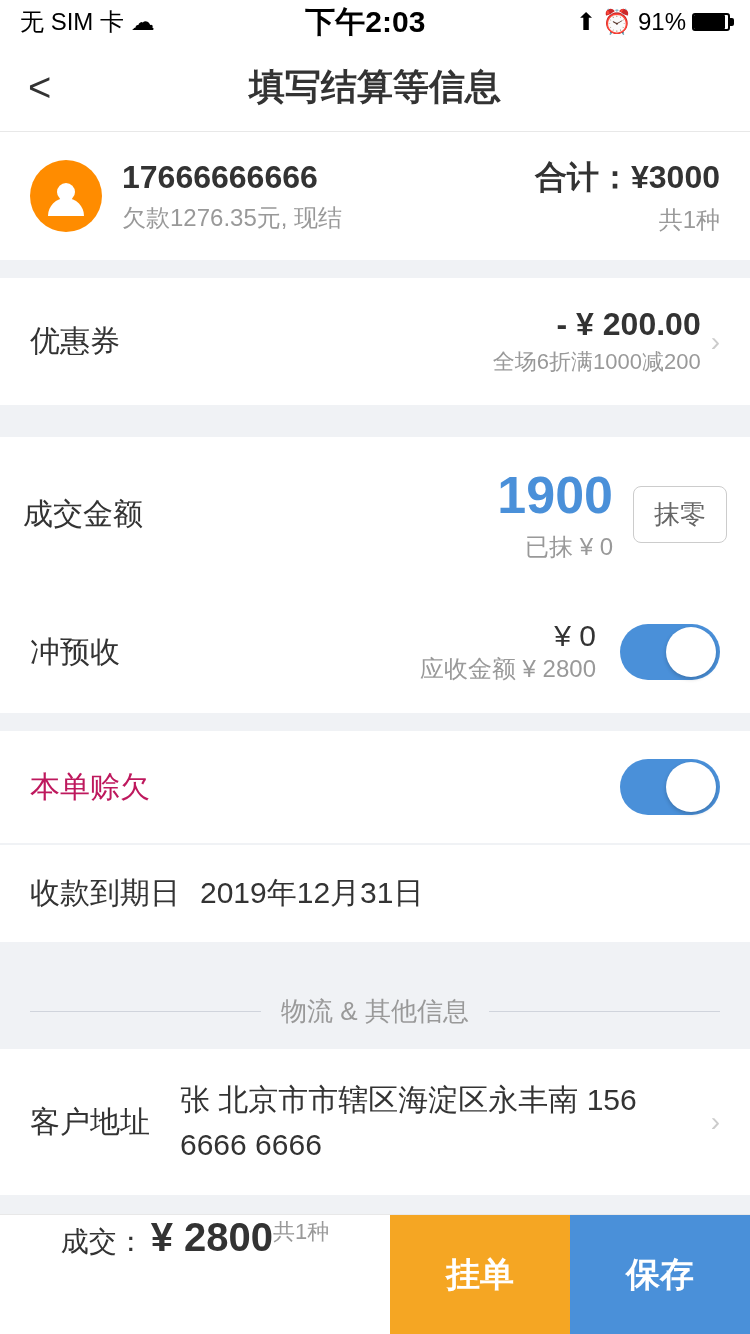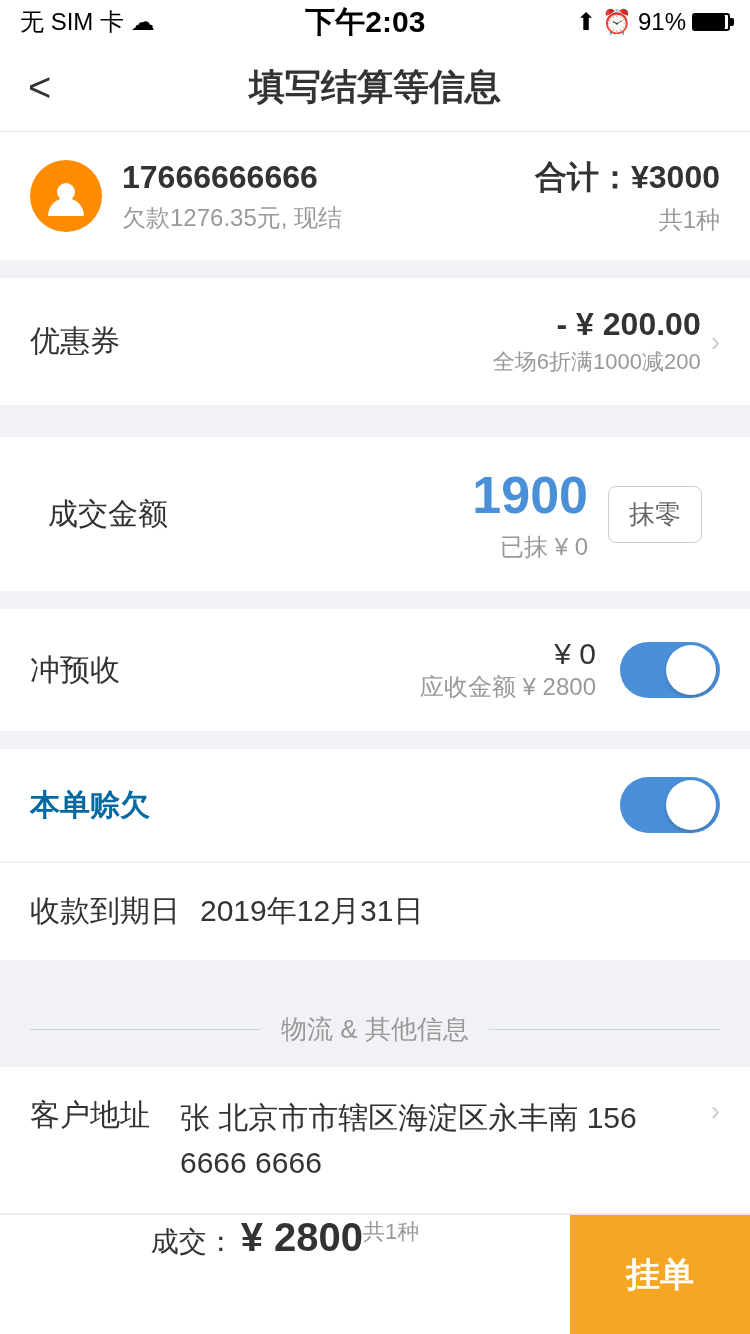--- a/index.html
+++ b/index.html
@@ -107,22 +107,22 @@
 
     
     .separator {
       height: 16px;
       background: #f0f2f5;
     }
 
     
     .amount-section {
       background: #fff;
-      padding: 28px 48px;
-      margin-bottom: 18px;
+      padding: 28px 23px;
+      margin-bottom: 0;
     }
     .amount-row {
       display: flex;
       align-items: center;
       justify-content: space-between;
     }
     .amount-label { font-size: 30px; color: #333; }
     .amount-right { display: flex; align-items: center; gap: 20px; }
     .amount-value { font-size: 52px; font-weight: 600; color: #4a90d9; }
     .amount-erased { font-size: 24px; color: #999; text-align: right; margin-top: 6px; }
@@ -174,21 +174,21 @@
 
     
     .debt-section {
       background: #fff;
       padding: 28px 30px;
       margin-bottom: 2px;
       display: flex;
       align-items: center;
       justify-content: space-between;
     }
-    .debt-label { font-size: 30px; color: #0369a1; font-weight: bold; }
+    .debt-label { font-size: 30px; color: #be185d; }
 
     
     .duedate-section {
       background: #fff;
       padding: 28px 30px;
       margin-bottom: 16px;
       display: flex;
       align-items: flex-start;
       gap: 20px;
     }
@@ -211,21 +211,21 @@
     .divider-text {
       font-size: 26px;
       color: #999;
     }
 
     
     .address-section {
       background: #fff;
       padding: 28px 30px;
       display: flex;
-      align-items: flex-start;
+      align-items: center;
       justify-content: space-between;
       margin-bottom: 16px;
     }
     .address-label { font-size: 30px; color: #333; flex-shrink: 0; margin-right: 30px; }
     .address-value { font-size: 30px; color: #333; flex: 1; line-height: 1.5; }
 
     
     .empty-area {
       background: #f0f2f5;
       height: 200px;
@@ -413,13 +413,14 @@
 
 <div class="bottom-bar">
   <div class="bottom-summary">
     <div style="display:flex;align-items:baseline;gap:6px;">
       <span class="bottom-deal">成交：</span>
       <span class="bottom-amount">¥ 2800</span>
     </div>
     <div class="bottom-count">共1种</div>
   </div>
   <div class="bottom-btn-hold">挂单</div>
+  <div class="bottom-btn-save">保存</div>
 </div>
 
 </body></html>

